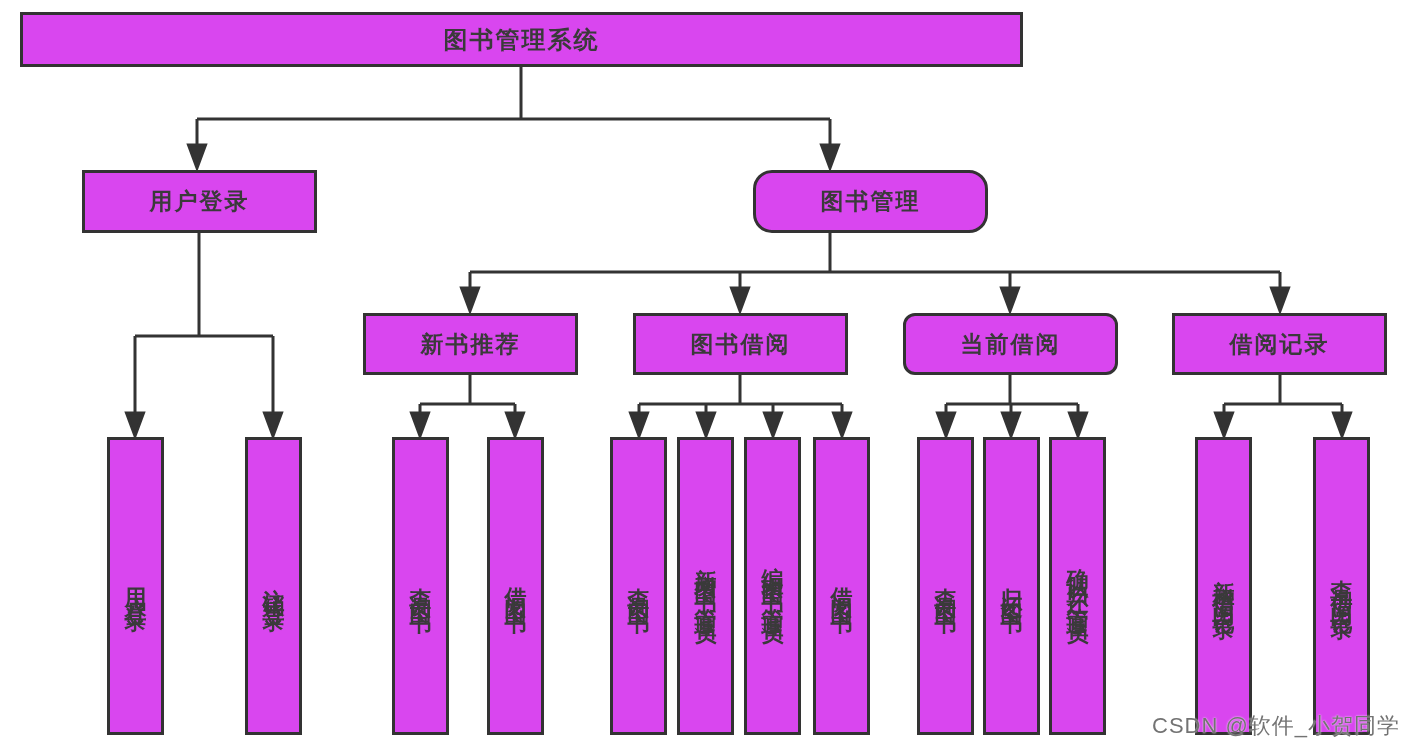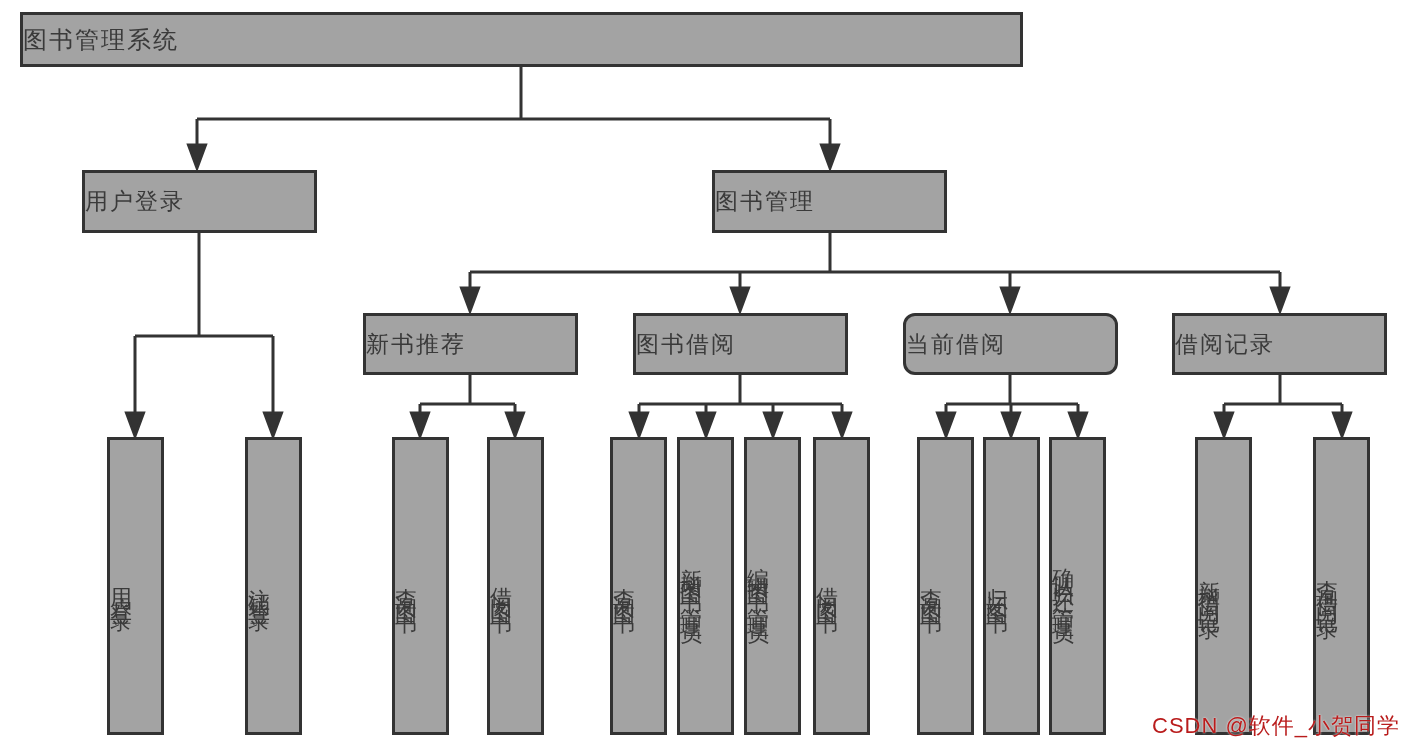--- a/index.html
+++ b/index.html
@@ -5,42 +5,42 @@
   html, body { margin: 0; padding: 0; background: #ffffff; }
   .canvas {
     position: relative;
     width: 1405px;
     height: 747px;
     background: #ffffff;
     font-family: "Liberation Sans", sans-serif;
     overflow: hidden;
   }
   .wires { position: absolute; left: 0; top: 0; z-index: 1; }
-  .node { position: absolute; box-sizing: border-box; background: #a3a3a3; z-index: 2;
-          display: flex; align-items: center; color: #3a3a3a; }
+  .node { position: absolute; box-sizing: border-box; background: #d946ef; z-index: 2;
+          display: flex; align-items: center; justify-content: center; color: #3a3a3a; font-weight: bold; }
   .hbox { border: 3px solid #333333; }
   .hbox .lbl { font-size: 23px; letter-spacing: 2px; white-space: nowrap; }
   .root-box .lbl { font-size: 24px; }
   .vbox { border: 3px solid #333333; top: 437px; width: 57px; height: 298px; }
   .vtext {
     writing-mode: vertical-rl;
     text-orientation: mixed;
     font-size: 22px;
     line-height: 1.0;
     letter-spacing: 8px;
     color: #3a3a3a;
     white-space: nowrap;
   }
   .watermark {
     position: absolute;
     left: 1152px;
     top: 711px;
     z-index: 3;
     font-size: 22px;
-    color: #b91c1c;
+    color: #737373;
     letter-spacing: 1px;
     white-space: nowrap;
     text-shadow: 0 0 2px #ffffff;
   }
 </style>
 </head>
 <body>
 
 <div class="canvas">
 
@@ -97,21 +97,21 @@
     </g>
   </svg>
 
   <div class="node hbox root-box" style="left:20px; top:12px; width:1003px; height:55px;">
     <span class="lbl">图书管理系统</span>
   </div>
 
   <div class="node hbox" style="left:82px; top:170px; width:235px; height:63px;">
     <span class="lbl">用户登录</span>
   </div>
-  <div class="node hbox" style="left:712px; top:170px; width:235px; height:63px;">
+  <div class="node hbox" style="left:753px; top:170px; width:235px; height:63px;border-radius:19px;">
     <span class="lbl">图书管理</span>
   </div>
 
   <div class="node hbox" style="left:633px; top:313px; width:215px; height:62px;">
     <span class="lbl">图书借阅</span>
   </div>
   <div class="node hbox" style="left:363px; top:313px; width:215px; height:62px;">
     <span class="lbl">新书推荐</span>
   </div>
   <div class="node hbox" style="left:903px; top:313px; width:215px; height:62px;border-radius:12px;">

